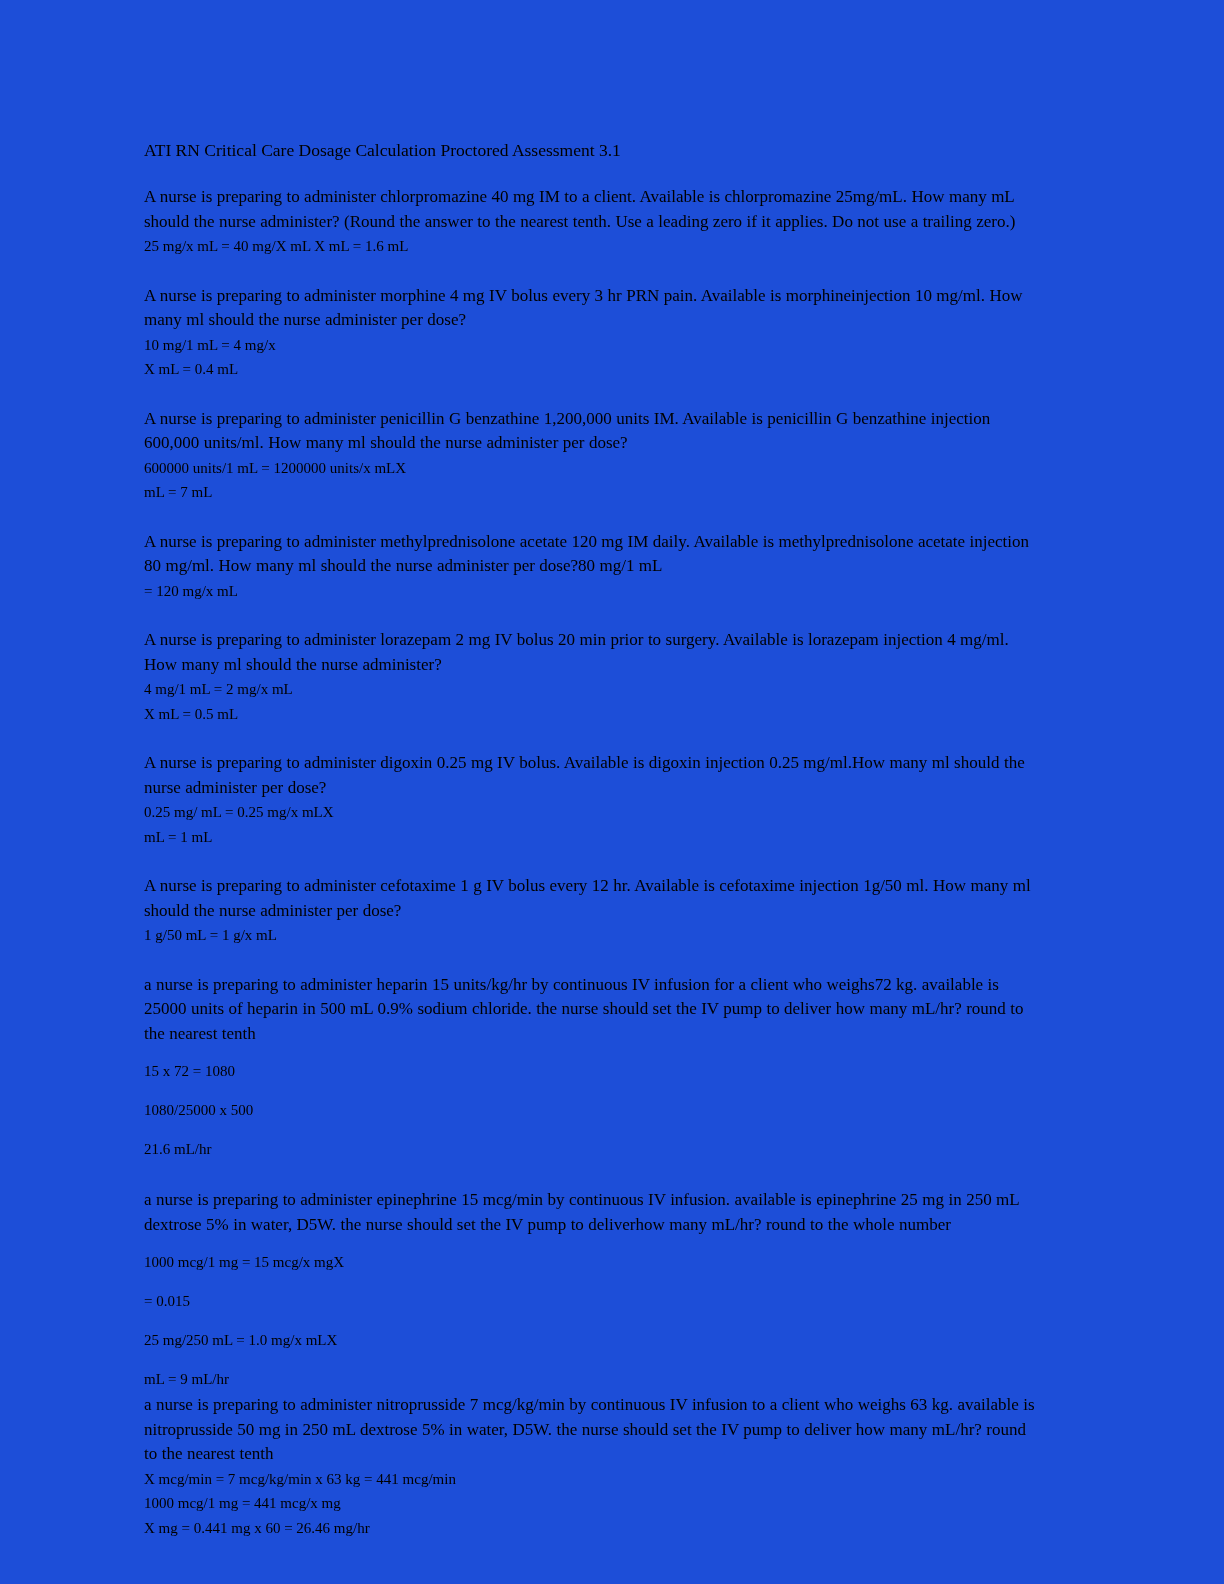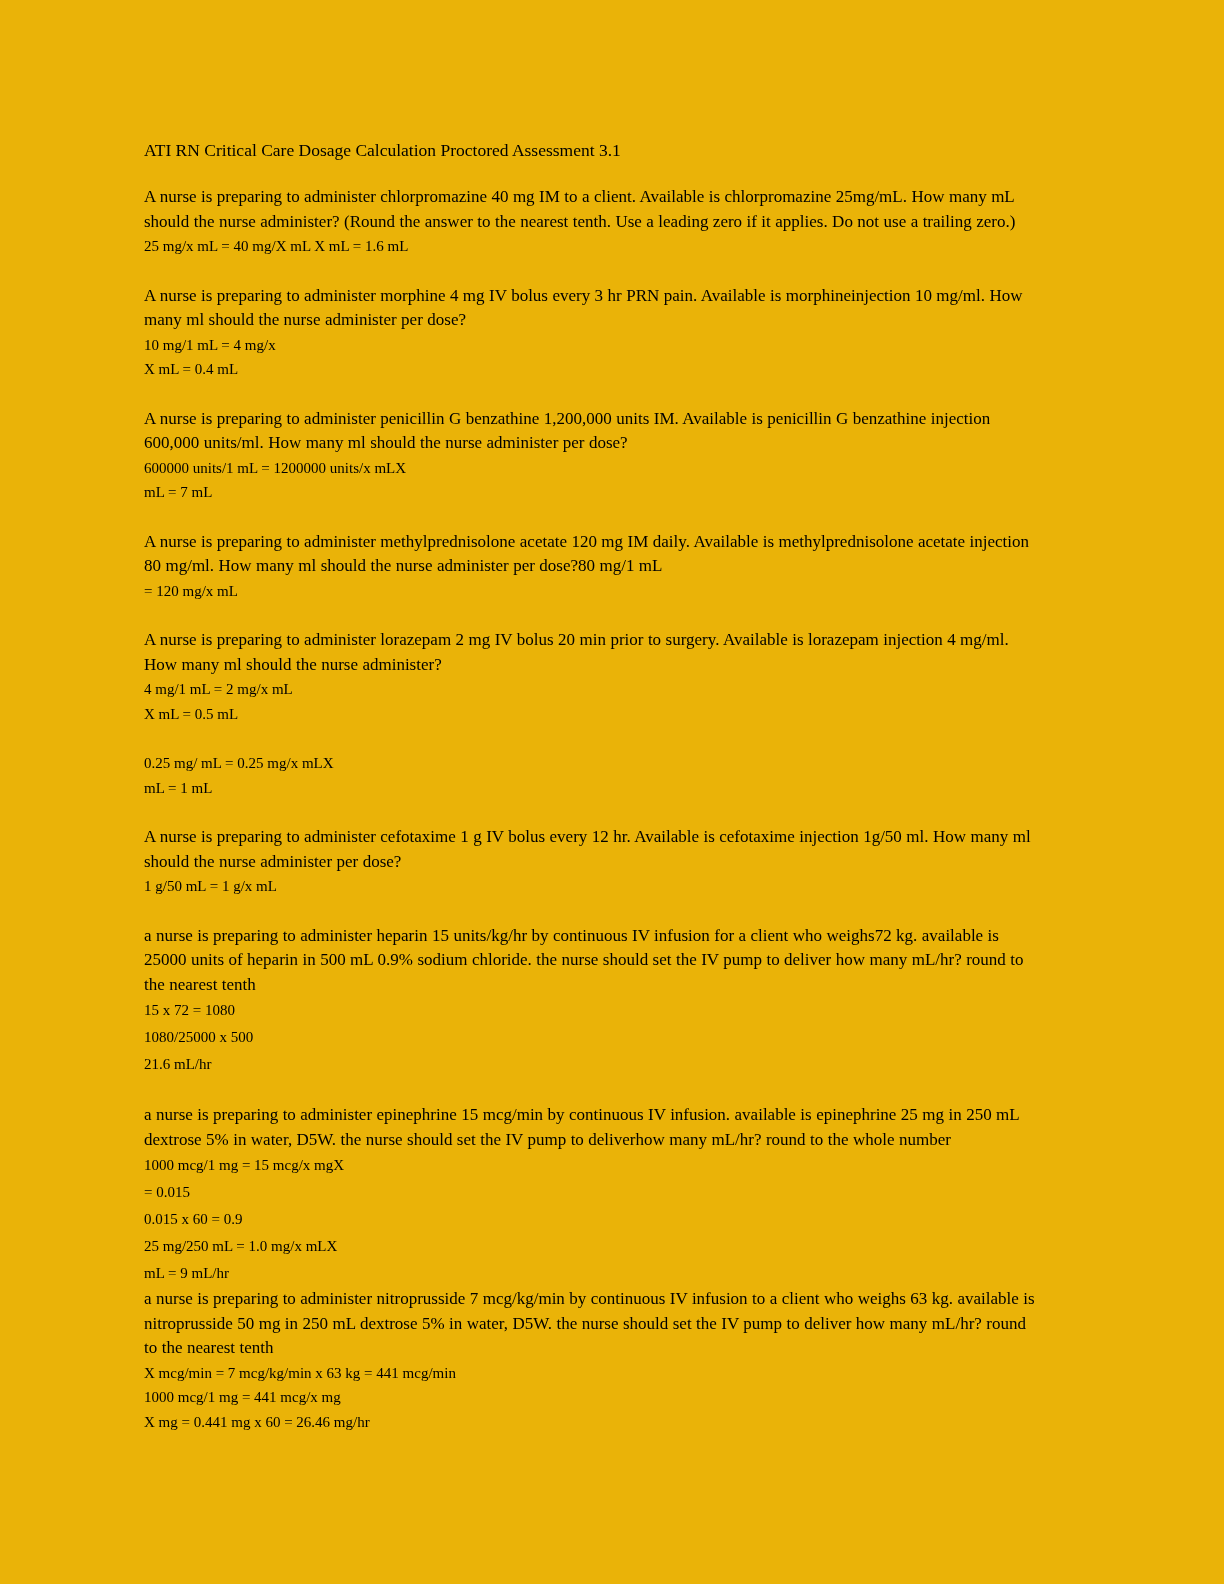--- a/index.html
+++ b/index.html
@@ -12,21 +12,21 @@
     width: 1224px;
     height: 1584px;
     font-family: "Liberation Serif", "DejaVu Serif", serif;
     color: #000000;
     -webkit-font-smoothing: antialiased;
   }
   .page {
     position: relative;
     width: 1224px;
     height: 1584px;
-    background: #eab308;
+    background: #1d4ed8;
     overflow: hidden;
     box-sizing: border-box;
   }
   .doc-body {
     position: absolute;
     left: 144px;
     top: 138px;
     width: 898px;
   }
   
@@ -54,20 +54,21 @@
   }
   
   .calc {
     font-size: 15px;
     line-height: 24.5px;
     margin: 0;
     white-space: nowrap;
   }
   .calc.wide {
     line-height: 27px;
+    margin-top: 12px;
   }
 </style>
 </head>
 <body>
 
 <div class="page">
   <div class="doc-body">
 
     <p class="title-line">ATI RN Critical Care Dosage Calculation Proctored Assessment 3.1</p>
 
@@ -89,38 +90,38 @@
         <div class="block">
           <p class="question">A nurse is preparing to administer methylprednisolone acetate 120 mg IM daily. Available is methylprednisolone acetate injection 80 mg/ml. How many ml should the nurse administer per dose?80 mg/1 mL</p>
           <p class="calc">= 120 mg/x mL</p>
         </div>
         <div class="block">
           <p class="question">A nurse is preparing to administer lorazepam 2 mg IV bolus 20 min prior to surgery. Available is lorazepam injection 4 mg/ml. How many ml should the nurse administer?</p>
           <p class="calc">4 mg/1 mL = 2 mg/x mL</p>
           <p class="calc">X mL = 0.5 mL</p>
         </div>
         <div class="block">
+          <p class="question">A nurse is preparing to administer digoxin 0.25 mg IV bolus. Available is digoxin injection 0.25 mg/ml.How many ml should the nurse administer per dose?</p>
           <p class="calc">0.25 mg/ mL = 0.25 mg/x mLX</p>
           <p class="calc">mL = 1 mL</p>
         </div>
         <div class="block">
           <p class="question">A nurse is preparing to administer cefotaxime 1 g IV bolus every 12 hr. Available is cefotaxime injection 1g/50 ml. How many ml should the nurse administer per dose?</p>
           <p class="calc">1 g/50 mL = 1 g/x mL</p>
         </div>
         <div class="block">
           <p class="question">a nurse is preparing to administer heparin 15 units/kg/hr by continuous IV infusion for a client who weighs72 kg. available is 25000 units of heparin in 500 mL 0.9% sodium chloride. the nurse should set the IV pump to deliver how many mL/hr? round to the nearest tenth</p>
           <p class="calc wide">15 x 72 = 1080</p>
           <p class="calc wide">1080/25000 x 500</p>
           <p class="calc wide">21.6 mL/hr</p>
         </div>
         <div class="block tight">
           <p class="question">a nurse is preparing to administer epinephrine 15 mcg/min by continuous IV infusion. available is epinephrine 25 mg in 250 mL dextrose 5% in water, D5W. the nurse should set the IV pump to deliverhow many mL/hr? round to the whole number</p>
           <p class="calc wide">1000 mcg/1 mg = 15 mcg/x mgX</p>
           <p class="calc wide">= 0.015</p>
-          <p class="calc wide">0.015 x 60 = 0.9</p>
           <p class="calc wide">25 mg/250 mL = 1.0 mg/x mLX</p>
           <p class="calc wide">mL = 9 mL/hr</p>
         </div>
         <div class="block">
           <p class="question">a nurse is preparing to administer nitroprusside 7 mcg/kg/min by continuous IV infusion to a client who weighs 63 kg. available is nitroprusside 50 mg in 250 mL dextrose 5% in water, D5W. the nurse should set the IV pump to deliver how many mL/hr? round to the nearest tenth</p>
           <p class="calc">X mcg/min = 7 mcg/kg/min x 63 kg = 441 mcg/min</p>
           <p class="calc">1000 mcg/1 mg = 441 mcg/x mg</p>
           <p class="calc">X mg = 0.441 mg x 60 = 26.46 mg/hr</p>
         </div>
       </div>

